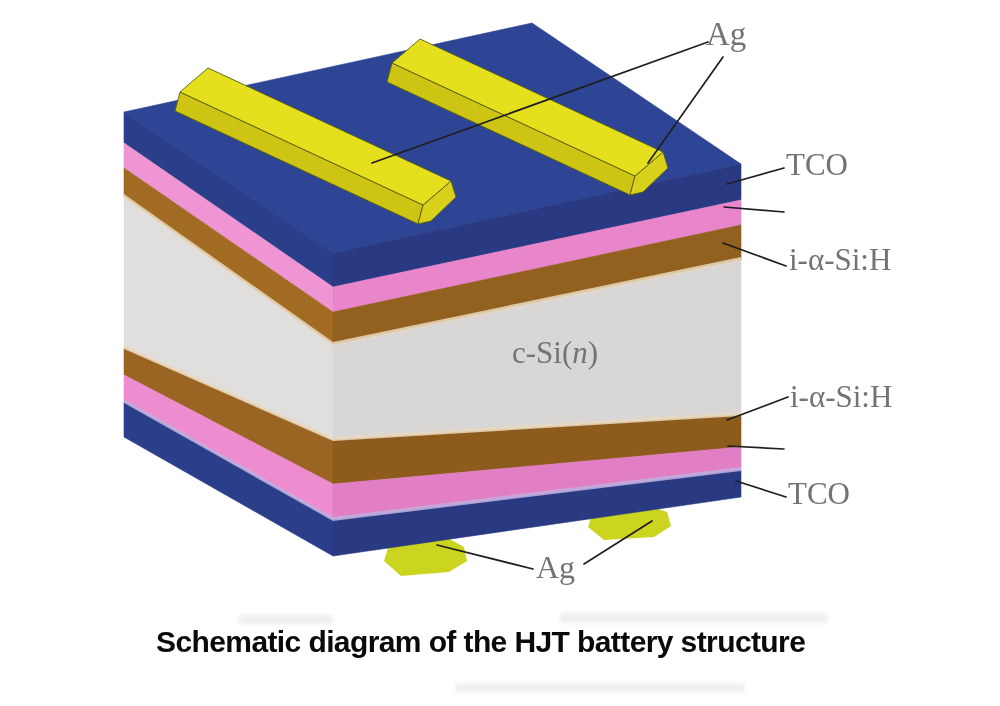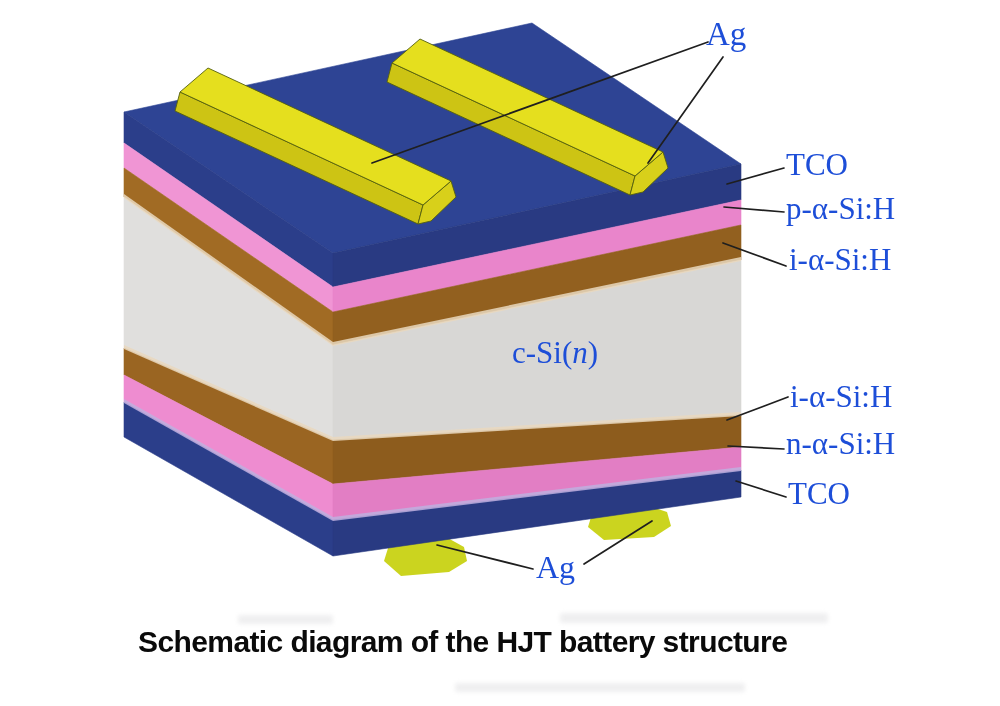--- a/index.html
+++ b/index.html
@@ -6,29 +6,29 @@
   .stage{
     position:relative;
     width:1000px;height:706px;
     background:#ffffff;
     overflow:hidden;
     font-family:"Liberation Serif", serif;
   }
   .stage svg{position:absolute;left:0;top:0;}
   .lbl{
     position:absolute;
-    color:#1d4ed8;
+    color:#737373;
     font-family:"Liberation Serif", serif;
     line-height:1.0;
     white-space:nowrap;
   }
   .lbl i{font-style:italic;}
   .caption{
     position:absolute;
-    left:138px;top:625px;
+    left:156px;top:625px;
     font-family:"Liberation Sans", sans-serif;
     font-weight:bold;
     font-size:30px;
     letter-spacing:-0.6px;
     color:#0a0a0a;
     white-space:nowrap;
   }
   .ghost{
     position:absolute;
     background:#efeff0;
@@ -103,29 +103,27 @@
       <line x1="786" y1="497" x2="736" y2="481"></line>
       <line x1="533" y1="569" x2="437" y2="545"></line>
       <line x1="584" y1="564" x2="652" y2="521"></line>
     </g>
   </svg>
 
   <div class="lbl" style="left:706px;top:18px;font-size:33px;">Ag</div>
 
   <div class="lbl" style="left:786px;top:149px;font-size:31px;">TCO</div>
 
-  <div class="lbl" style="left:786px;top:193px;font-size:31px;">p-α-Si:H</div>
 
   <div class="lbl" style="left:789px;top:244px;font-size:31px;">i-α-Si:H</div>
 
   <div class="lbl" style="left:512px;top:337px;font-size:31px;"><span>c-Si(</span><i>n</i><span>)</span></div>
 
   <div class="lbl" style="left:790px;top:381px;font-size:31px;">i-α-Si:H</div>
 
-  <div class="lbl" style="left:786px;top:428px;font-size:31px;">n-α-Si:H</div>
 
   <div class="lbl" style="left:788px;top:478px;font-size:31px;">TCO</div>
 
   <div class="lbl" style="left:536px;top:551px;font-size:32px;">Ag</div>
 
   <div class="ghost" style="left:238px;top:615px;width:95px;height:9px;"></div>
   <div class="ghost" style="left:560px;top:613px;width:268px;height:10px;"></div>
   <div class="ghost" style="left:455px;top:683px;width:290px;height:9px;"></div>
 
   <div class="caption">Schematic diagram of the HJT battery structure</div>

